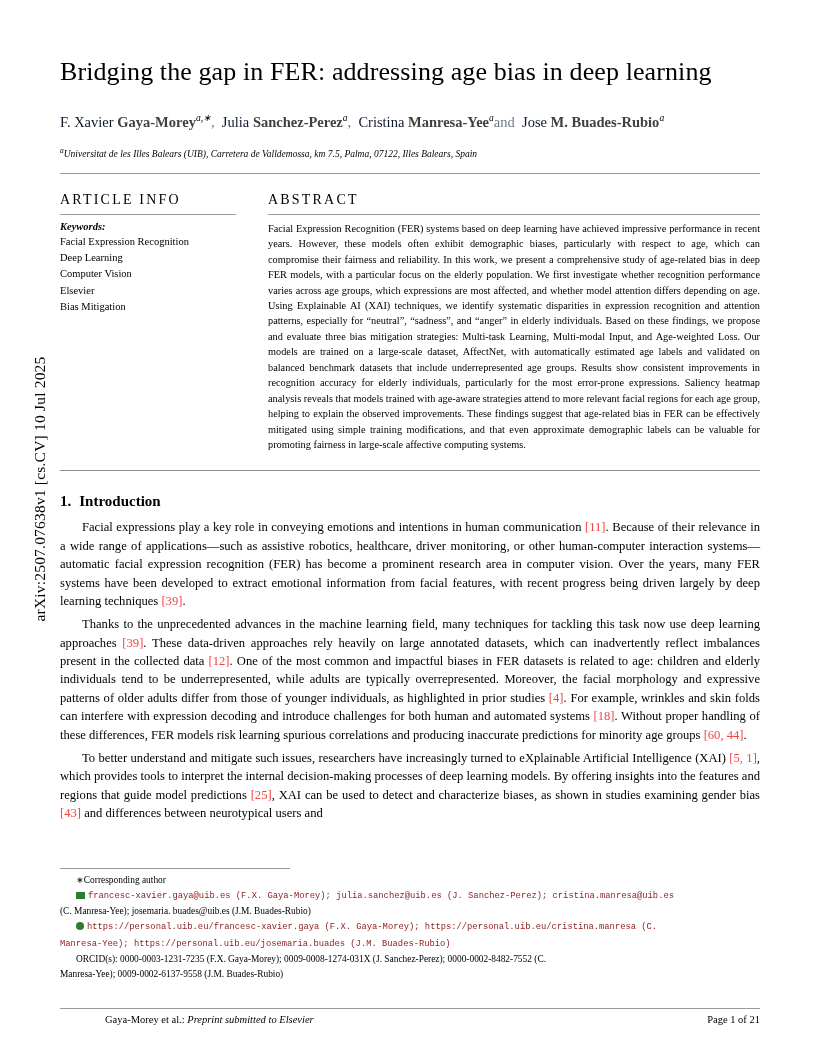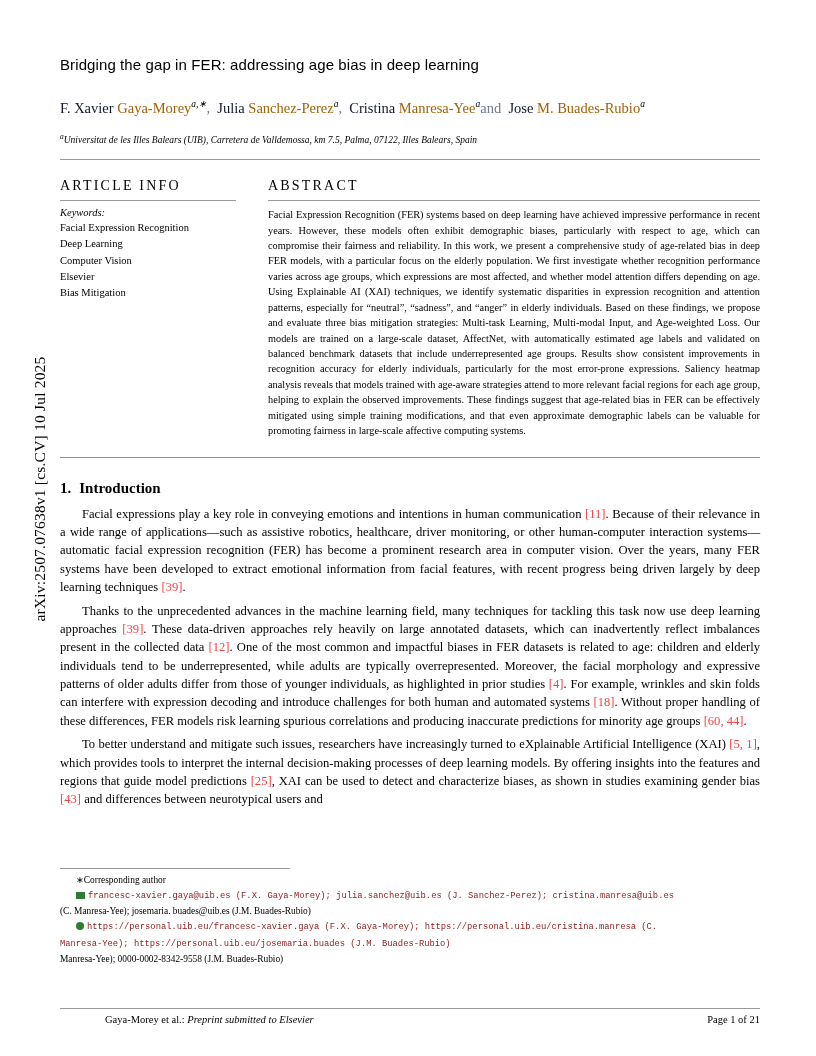--- a/index.html
+++ b/index.html
@@ -36,38 +36,38 @@
     text-align: center;
     white-space: nowrap;
   }
   .content {
     position: absolute;
     left: 60px;
     top: 56px;
     width: 700px;
   }
   h1.title {
-    font-family: Liberation Sans, sans-serif;
-    font-size: 15px;
+    font-family: Liberation Serif, serif;
+    font-size: 26px;
     font-weight: normal;
     line-height: 1.25;
     margin: 0 0 22px 0;
     letter-spacing: 0.1px;
   }
   .authors {
     font-size: 14.5px;
     line-height: 1.6;
     margin-bottom: 12px;
   }
   .author-first {
     color: #0f172a;
   }
   .author-last {
-    color: #a16207;
-    font-weight: normal;
+    color: #404040;
+    font-weight: bold;
   }
   .author-sep {
     color: #6b7b8c;
   }
   .sup {
     font-size: 9.5px;
     vertical-align: super;
     font-style: italic;
   }
   .affil {
@@ -107,20 +107,21 @@
   .kw-rule {
     border: none;
     border-top: 0.8px solid #9a9a9a;
     margin: 4px 0 6px 0;
     width: 176px;
   }
   .kw-title {
     font-size: 10.5px;
     font-style: italic;
     margin-bottom: 2px;
+    font-weight: bold;
   }
   .kw-list {
     font-size: 10.5px;
     line-height: 1.55;
   }
   .abstract-rule {
     border: none;
     border-top: 0.8px solid #9a9a9a;
     margin: 4px 0 6px 0;
   }
@@ -267,21 +268,22 @@
 
   </div>
 
   <div class="footnote-area">
     <hr class="footnote-rule">
     <div class="fn-line fn-indent">∗Corresponding author</div>
     <div class="fn-line fn-indent"><span class="env-icon"></span><span class="mono">francesc-xavier.gaya@uib.es (F.X. Gaya-Morey); julia.sanchez@uib.es (J. Sanchez-Perez); cristina.manresa@uib.es</span></div>
     <div class="fn-line">(C. Manresa-Yee); josemaria. buades@uib.es (J.M. Buades-Rubio)</div>
     <div class="fn-line fn-indent"><span class="globe-icon"></span><span class="mono-link">https://personal.uib.eu/francesc-xavier.gaya (F.X. Gaya-Morey); https://personal.uib.eu/cristina.manresa (C.</span></div>
     <div class="fn-line"><span class="mono-link">Manresa-Yee); https://personal.uib.eu/josemaria.buades (J.M. Buades-Rubio)</span></div>
-    <div class="fn-line">Manresa-Yee); 0000-0002-8342-9558 (J.M. Buades-Rubio)</div>
+    <div class="fn-line fn-indent">ORCID(s): 0000-0003-1231-7235 (F.X. Gaya-Morey); 0009-0008-1274-031X (J. Sanchez-Perez); 0000-0002-8482-7552 (C.</div>
+    <div class="fn-line">Manresa-Yee); 0009-0002-6137-9558 (J.M. Buades-Rubio)</div>
   </div>
 
   <div class="footer">
     <hr class="footer-rule">
     <div class="footer-row">
       <div class="footer-left"><span class="name">Gaya-Morey et al.:</span> <span class="ital">Preprint submitted to Elsevier</span></div>
       <div class="footer-right">Page 1 of 21</div>
     </div>
   </div>
 

